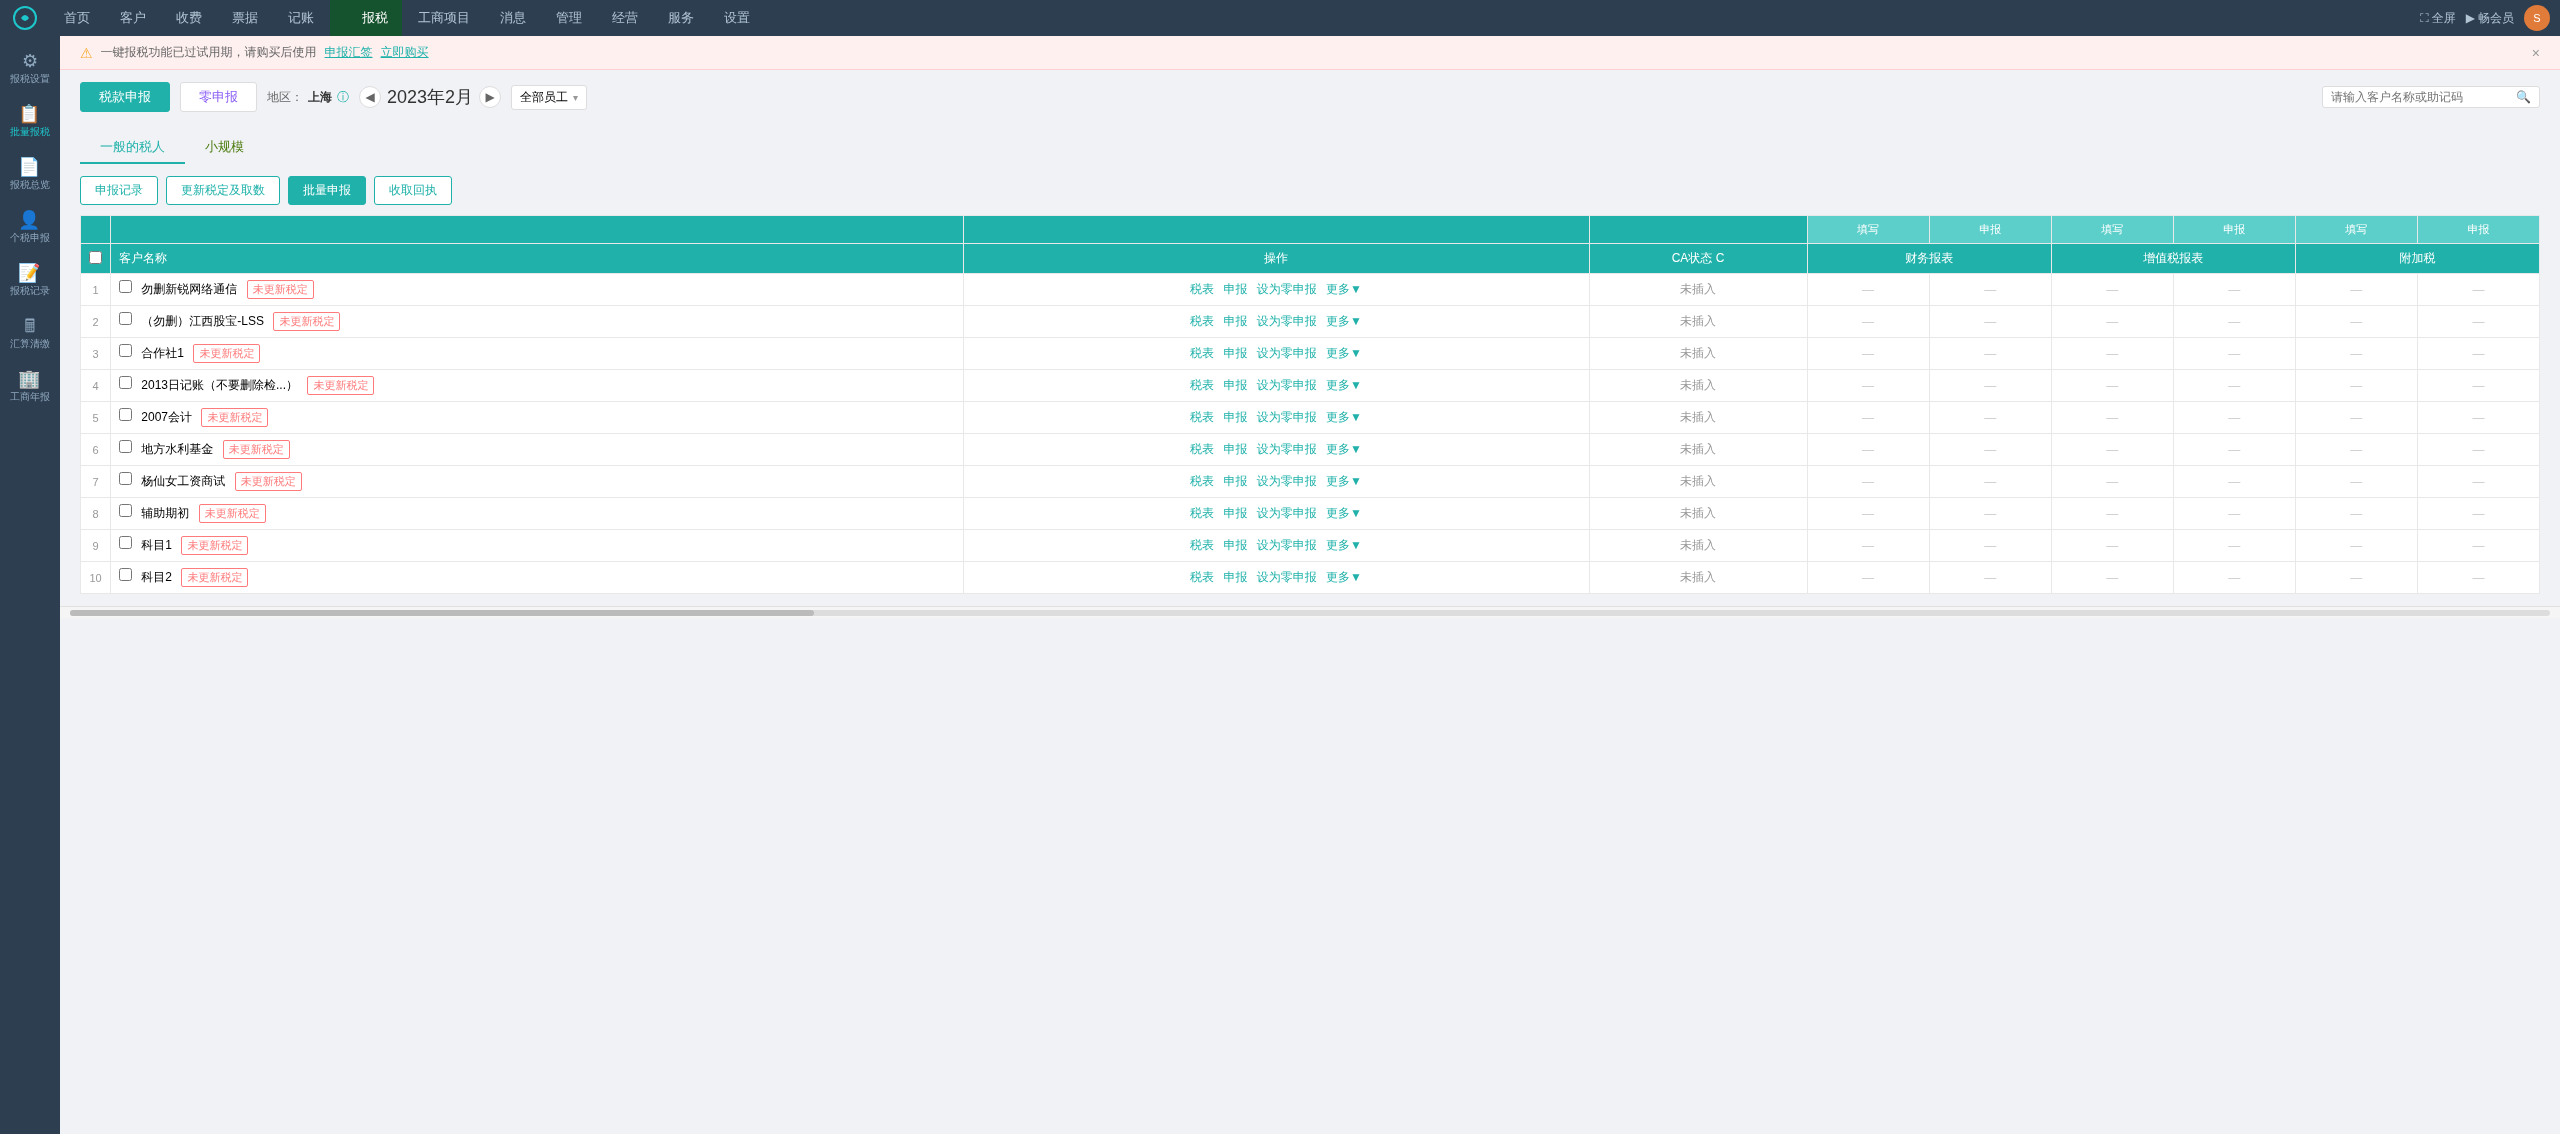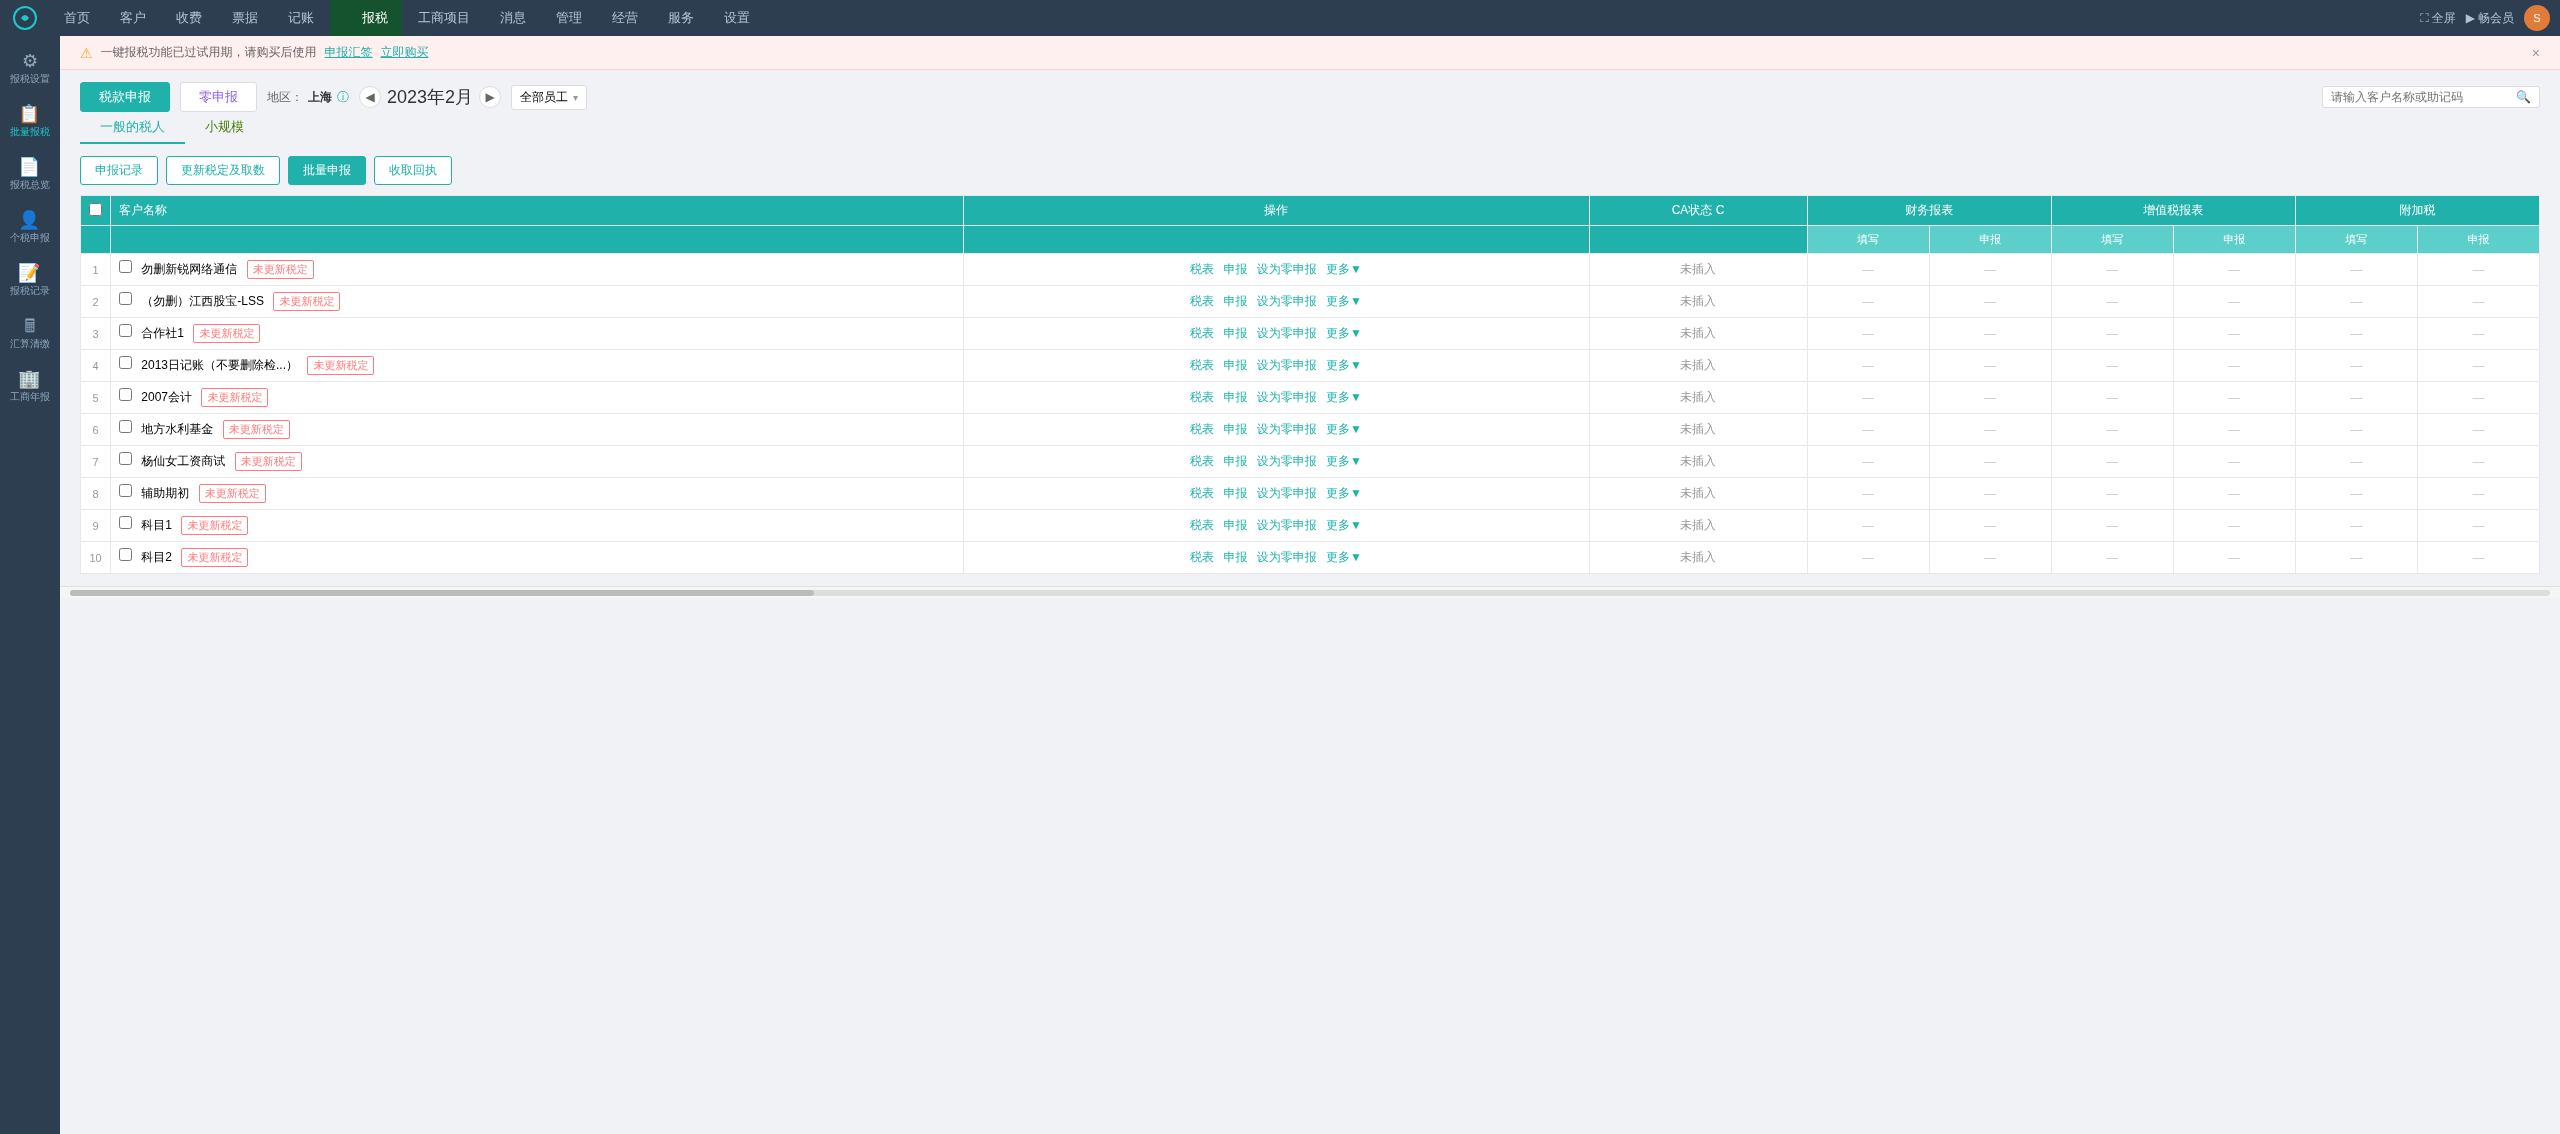--- a/index.html
+++ b/index.html
@@ -88,21 +88,21 @@
     .trial-banner .warn-icon { color: #f5a623; font-size: 14px; }
     .trial-banner .text { color: #666; }
     .trial-banner .link { color: #20b2aa; cursor: pointer; text-decoration: underline; }
     .trial-banner .buy-link { color: #20b2aa; cursor: pointer; text-decoration: underline; }
     .trial-banner .close-btn { margin-left: auto; cursor: pointer; color: #999; font-size: 14px; }
 
     
     .page-container { padding: 12px 20px; }
 
     
-    .tabs-row { display: flex; align-items: center; gap: 10px; margin-bottom: 0; flex-wrap: wrap; }
+    .tabs-row { display: flex; align-items: center; gap: 10px; margin-bottom: 20px; flex-wrap: wrap; }
     .tab-btn {
       padding: 5px 18px;
       border-radius: 3px;
       border: 1px solid #ddd;
       background: #fff;
       cursor: pointer;
       font-size: 13px;
       color: #8b5cf6;
     }
     .tab-btn.active {
@@ -330,42 +330,42 @@
       <div class="action-row" id="action-row">
           <button class="action-btn outline">申报记录</button>
           <button class="action-btn outline">更新税定及取数</button>
           <button class="action-btn primary">批量申报</button>
           <button class="action-btn outline">收取回执</button>
         </div>
 
       <table class="data-table">
         <thead>
           <tr>
-            <th class="checkbox-col">
-              <input type="checkbox" style="">
-            </th>
-            <th style="text-align:left; min-width:180px;">客户名称</th>
-            <th style="min-width:200px;">操作</th>
-            <th>CA状态 C</th>
-            <th colspan="2">财务报表</th>
-            <th colspan="2">增值税报表</th>
-            <th colspan="2">附加税</th>
-          </tr>
-          <tr>
             <th></th>
             <th></th>
             <th></th>
             <th></th>
             <th class="sub">填写</th>
             <th class="sub">申报</th>
             <th class="sub">填写</th>
             <th class="sub">申报</th>
             <th class="sub">填写</th>
             <th class="sub">申报</th>
           </tr>
+          <tr>
+            <th class="checkbox-col">
+              <input type="checkbox" style="">
+            </th>
+            <th style="text-align:left; min-width:180px;">客户名称</th>
+            <th style="min-width:200px;">操作</th>
+            <th>CA状态 C</th>
+            <th colspan="2">财务报表</th>
+            <th colspan="2">增值税报表</th>
+            <th colspan="2">附加税</th>
+          </tr>
         </thead>
         <tbody id="table-body">
             <tr>
     <td>
       <span style="color:#999; font-size:11px;">1</span>
     </td>
     <td class="name-col">
       <input type="checkbox" style="margin-right: 6px;">
       <span>勿删新锐网络通信</span>
       <span class="status-badge" style="margin-left:6px;">未更新税定</span>

